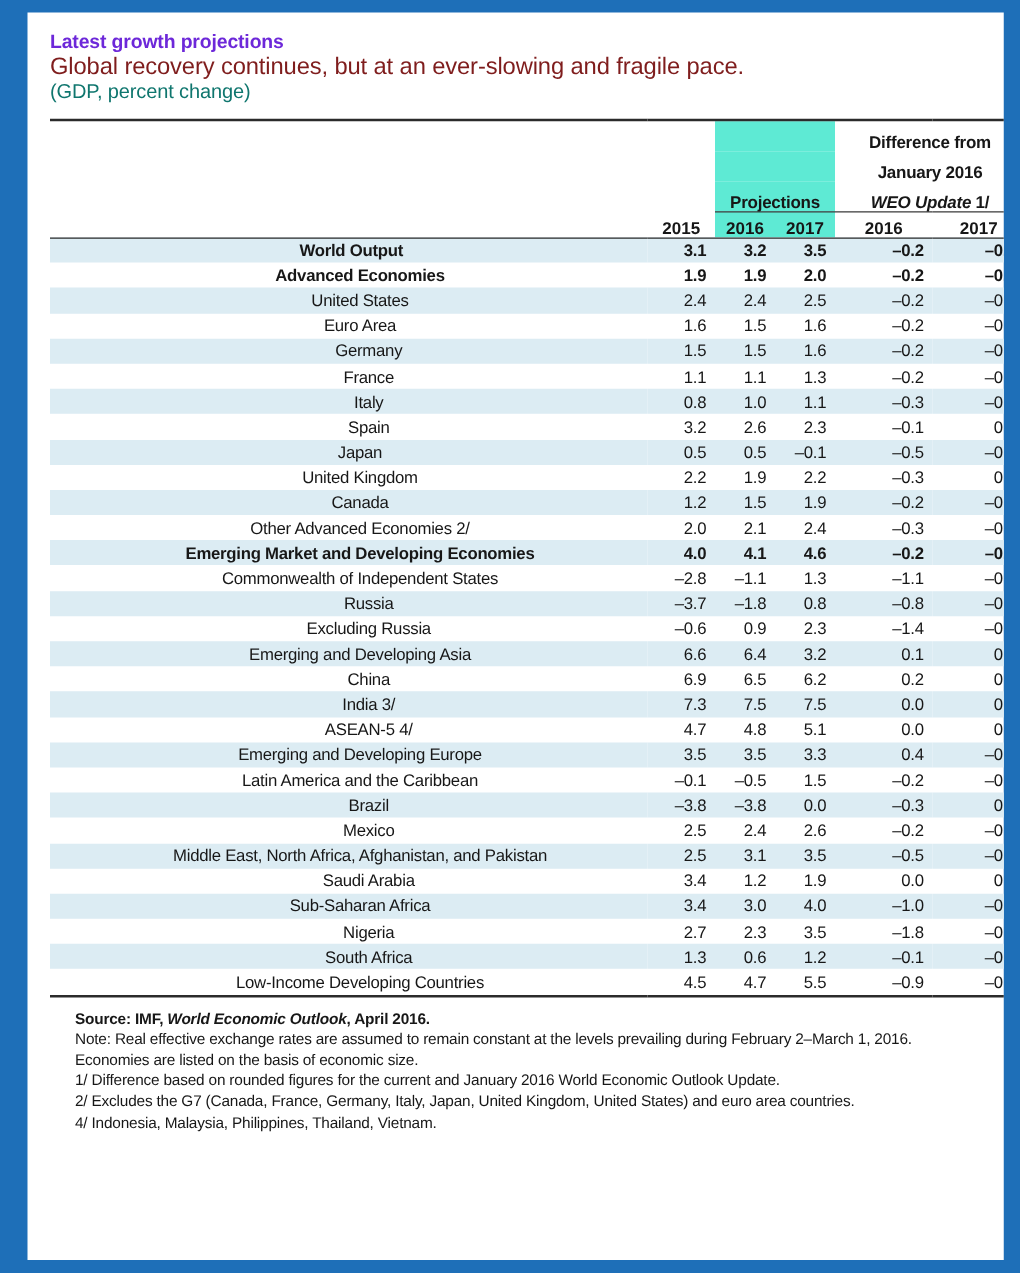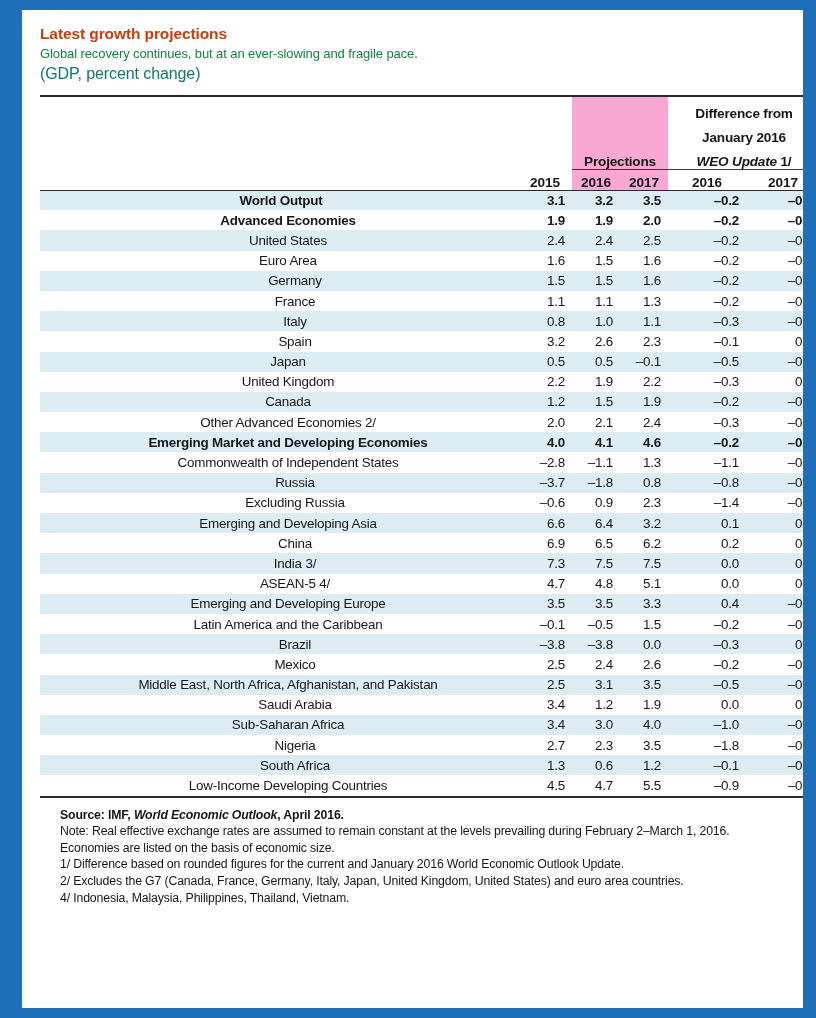--- a/index.html
+++ b/index.html
@@ -21,27 +21,27 @@
     background: #ffffff;
     padding: 14px 18px 6px 18px;
     overflow: hidden;
     position: relative;
   }
 
   
   .title {
     font-size: 15.5px;
     font-weight: bold;
-    color: #c2410c;
+    color: #6d28d9;
     letter-spacing: -0.1px;
     line-height: 20px;
   }
   .subtitle {
-    font-size: 13px;
-    color: #15803d;
+    font-size: 19px;
+    color: #7f1d1d;
     line-height: 20px;
     letter-spacing: -0.1px;
   }
   .units {
     font-size: 16px;
     color: #0f766e;
     line-height: 20px;
     letter-spacing: -0.1px;
   }
 
@@ -67,21 +67,21 @@
     vertical-align: bottom;
     font-weight: bold;
     font-size: 13.6px;
     text-align: center;
     color: #171717;
     height: 24px;
     letter-spacing: -0.2px;
   }
   .hrow td.lbl { text-align: left; }
 
-  .shade-band { background: #f9a8d4; }
+  .shade-band { background: #5eead4; }
 
   .grp-proj { text-align: center !important; }
   .grp-diff { text-align: center !important; }
 
   .ital { font-style: italic; }
   .nonital { font-style: normal; }
 
   
   .rule-top td {
     border-top: 2.2px solid #2b2b2b;

